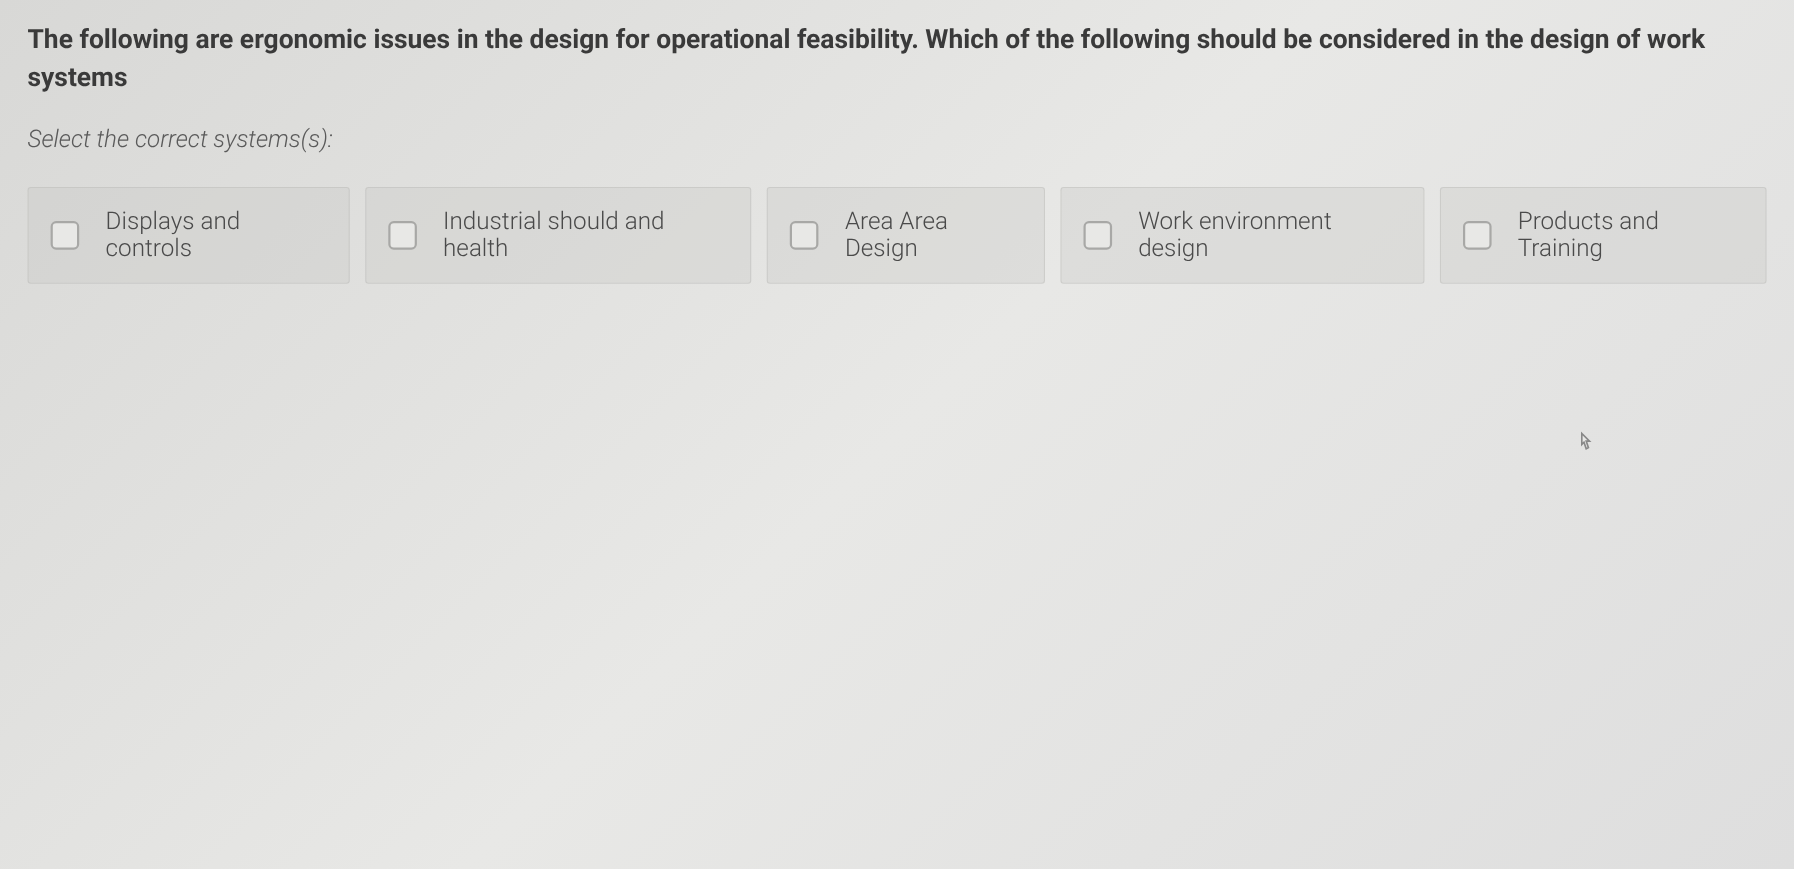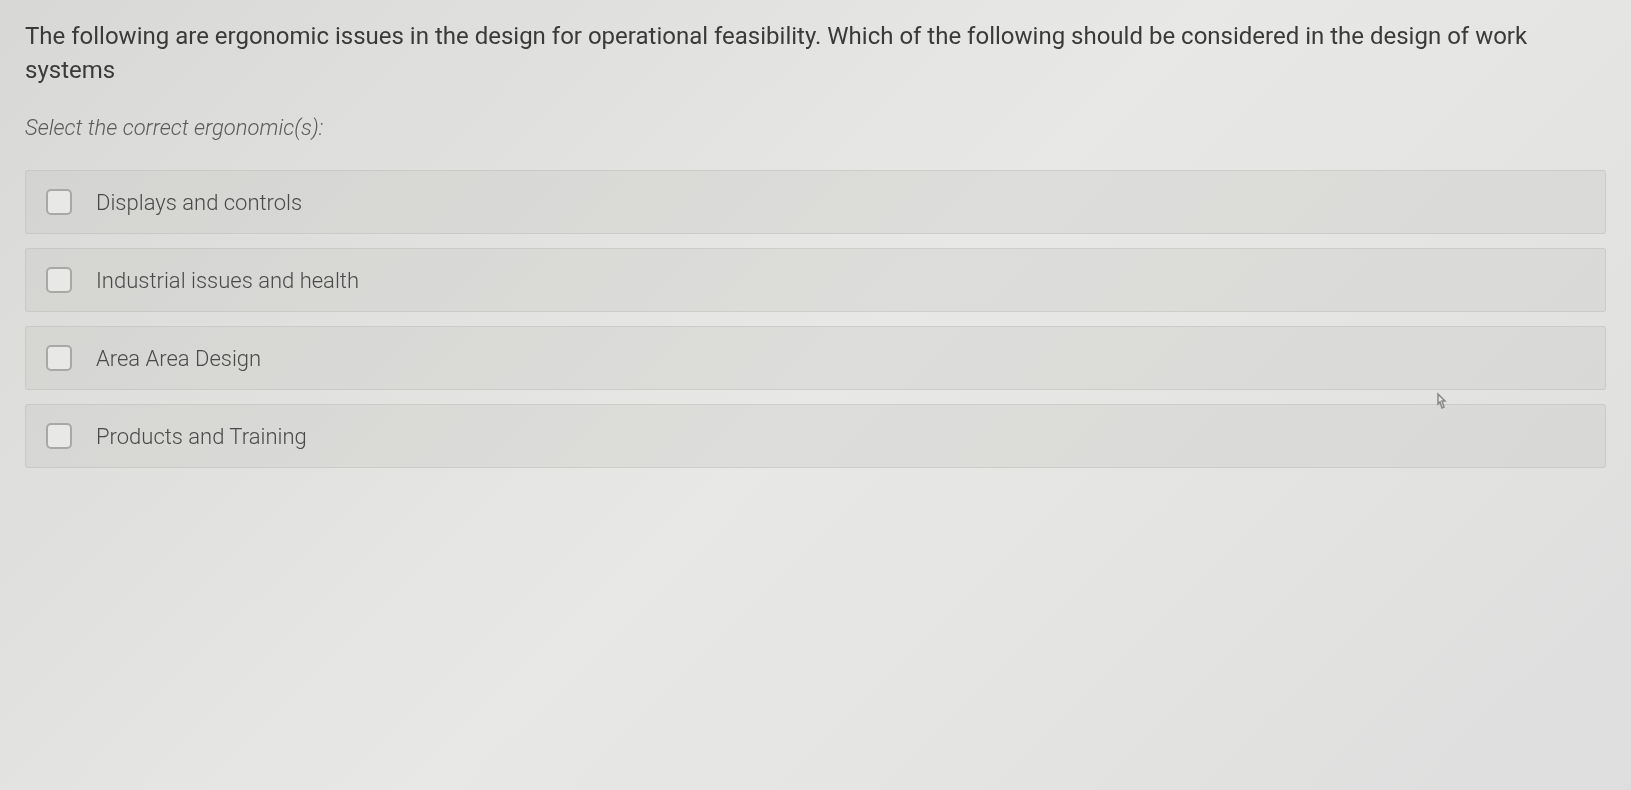--- a/index.html
+++ b/index.html
@@ -9,35 +9,35 @@
     }
     body {
       font-family: -apple-system, BlinkMacSystemFont, "Segoe UI", Roboto, Helvetica, Arial, sans-serif;
       background: linear-gradient(135deg, #d8d8d6 0%, #e8e8e6 50%, #dedede 100%);
       padding: 20px 25px;
       min-height: 790px;
       color: #4a4a4a;
     }
     .question-text {
       font-size: 24px;
-      font-weight: 400;
+      font-weight: 700;
       color: #3a3a3a;
       line-height: 1.4;
       margin-bottom: 28px;
     }
     .instruction-text {
       font-size: 22px;
       font-style: italic;
       font-weight: 300;
       color: #5a5a5a;
       margin-bottom: 30px;
     }
     .options-container {
       display: flex;
-      flex-direction: column;
+      flex-direction: row;
       gap: 14px;
     }
     .option-row {
       display: flex;
       align-items: center;
       background: rgba(200, 200, 198, 0.35);
       border: 1px solid rgba(180, 180, 178, 0.4);
       border-radius: 3px;
       padding: 18px 20px;
       cursor: pointer;
@@ -76,34 +76,38 @@
       color: #888;
       font-size: 20px;
       pointer-events: none;
     }
   </style>
 </head>
 <body>
 
 <div class="question-text">The following are ergonomic issues in the design for operational feasibility. Which of the following should be considered in the design of work systems</div>
 
-<div class="instruction-text">Select the correct ergonomic(s):</div>
+<div class="instruction-text">Select the correct systems(s):</div>
 
 <div class="options-container">
   <label class="option-row">
     <input type="checkbox" class="checkbox" style="">
     <span class="option-label">Displays and controls</span>
   </label>
   <label class="option-row">
     <input type="checkbox" class="checkbox" style="">
-    <span class="option-label">Industrial issues and health</span>
+    <span class="option-label">Industrial should and health</span>
   </label>
   <label class="option-row">
     <input type="checkbox" class="checkbox" style="">
     <span class="option-label">Area Area Design</span>
+  </label>
+  <label class="option-row">
+    <input type="checkbox" class="checkbox" style="">
+    <span class="option-label">Work environment design</span>
   </label>
   <label class="option-row">
     <input type="checkbox" class="checkbox" style="">
     <span class="option-label">Products and Training</span>
   </label>
 </div>
 
 <span class="cursor-icon">
   <svg width="20" height="24" viewBox="0 0 20 24" fill="none" stroke="#888" stroke-width="1.5">
     <path d="M7 4 L7 14 L9 12 L11 18 L13 17 L11 11 L14 11 Z" fill="#e8e8e6"></path>

